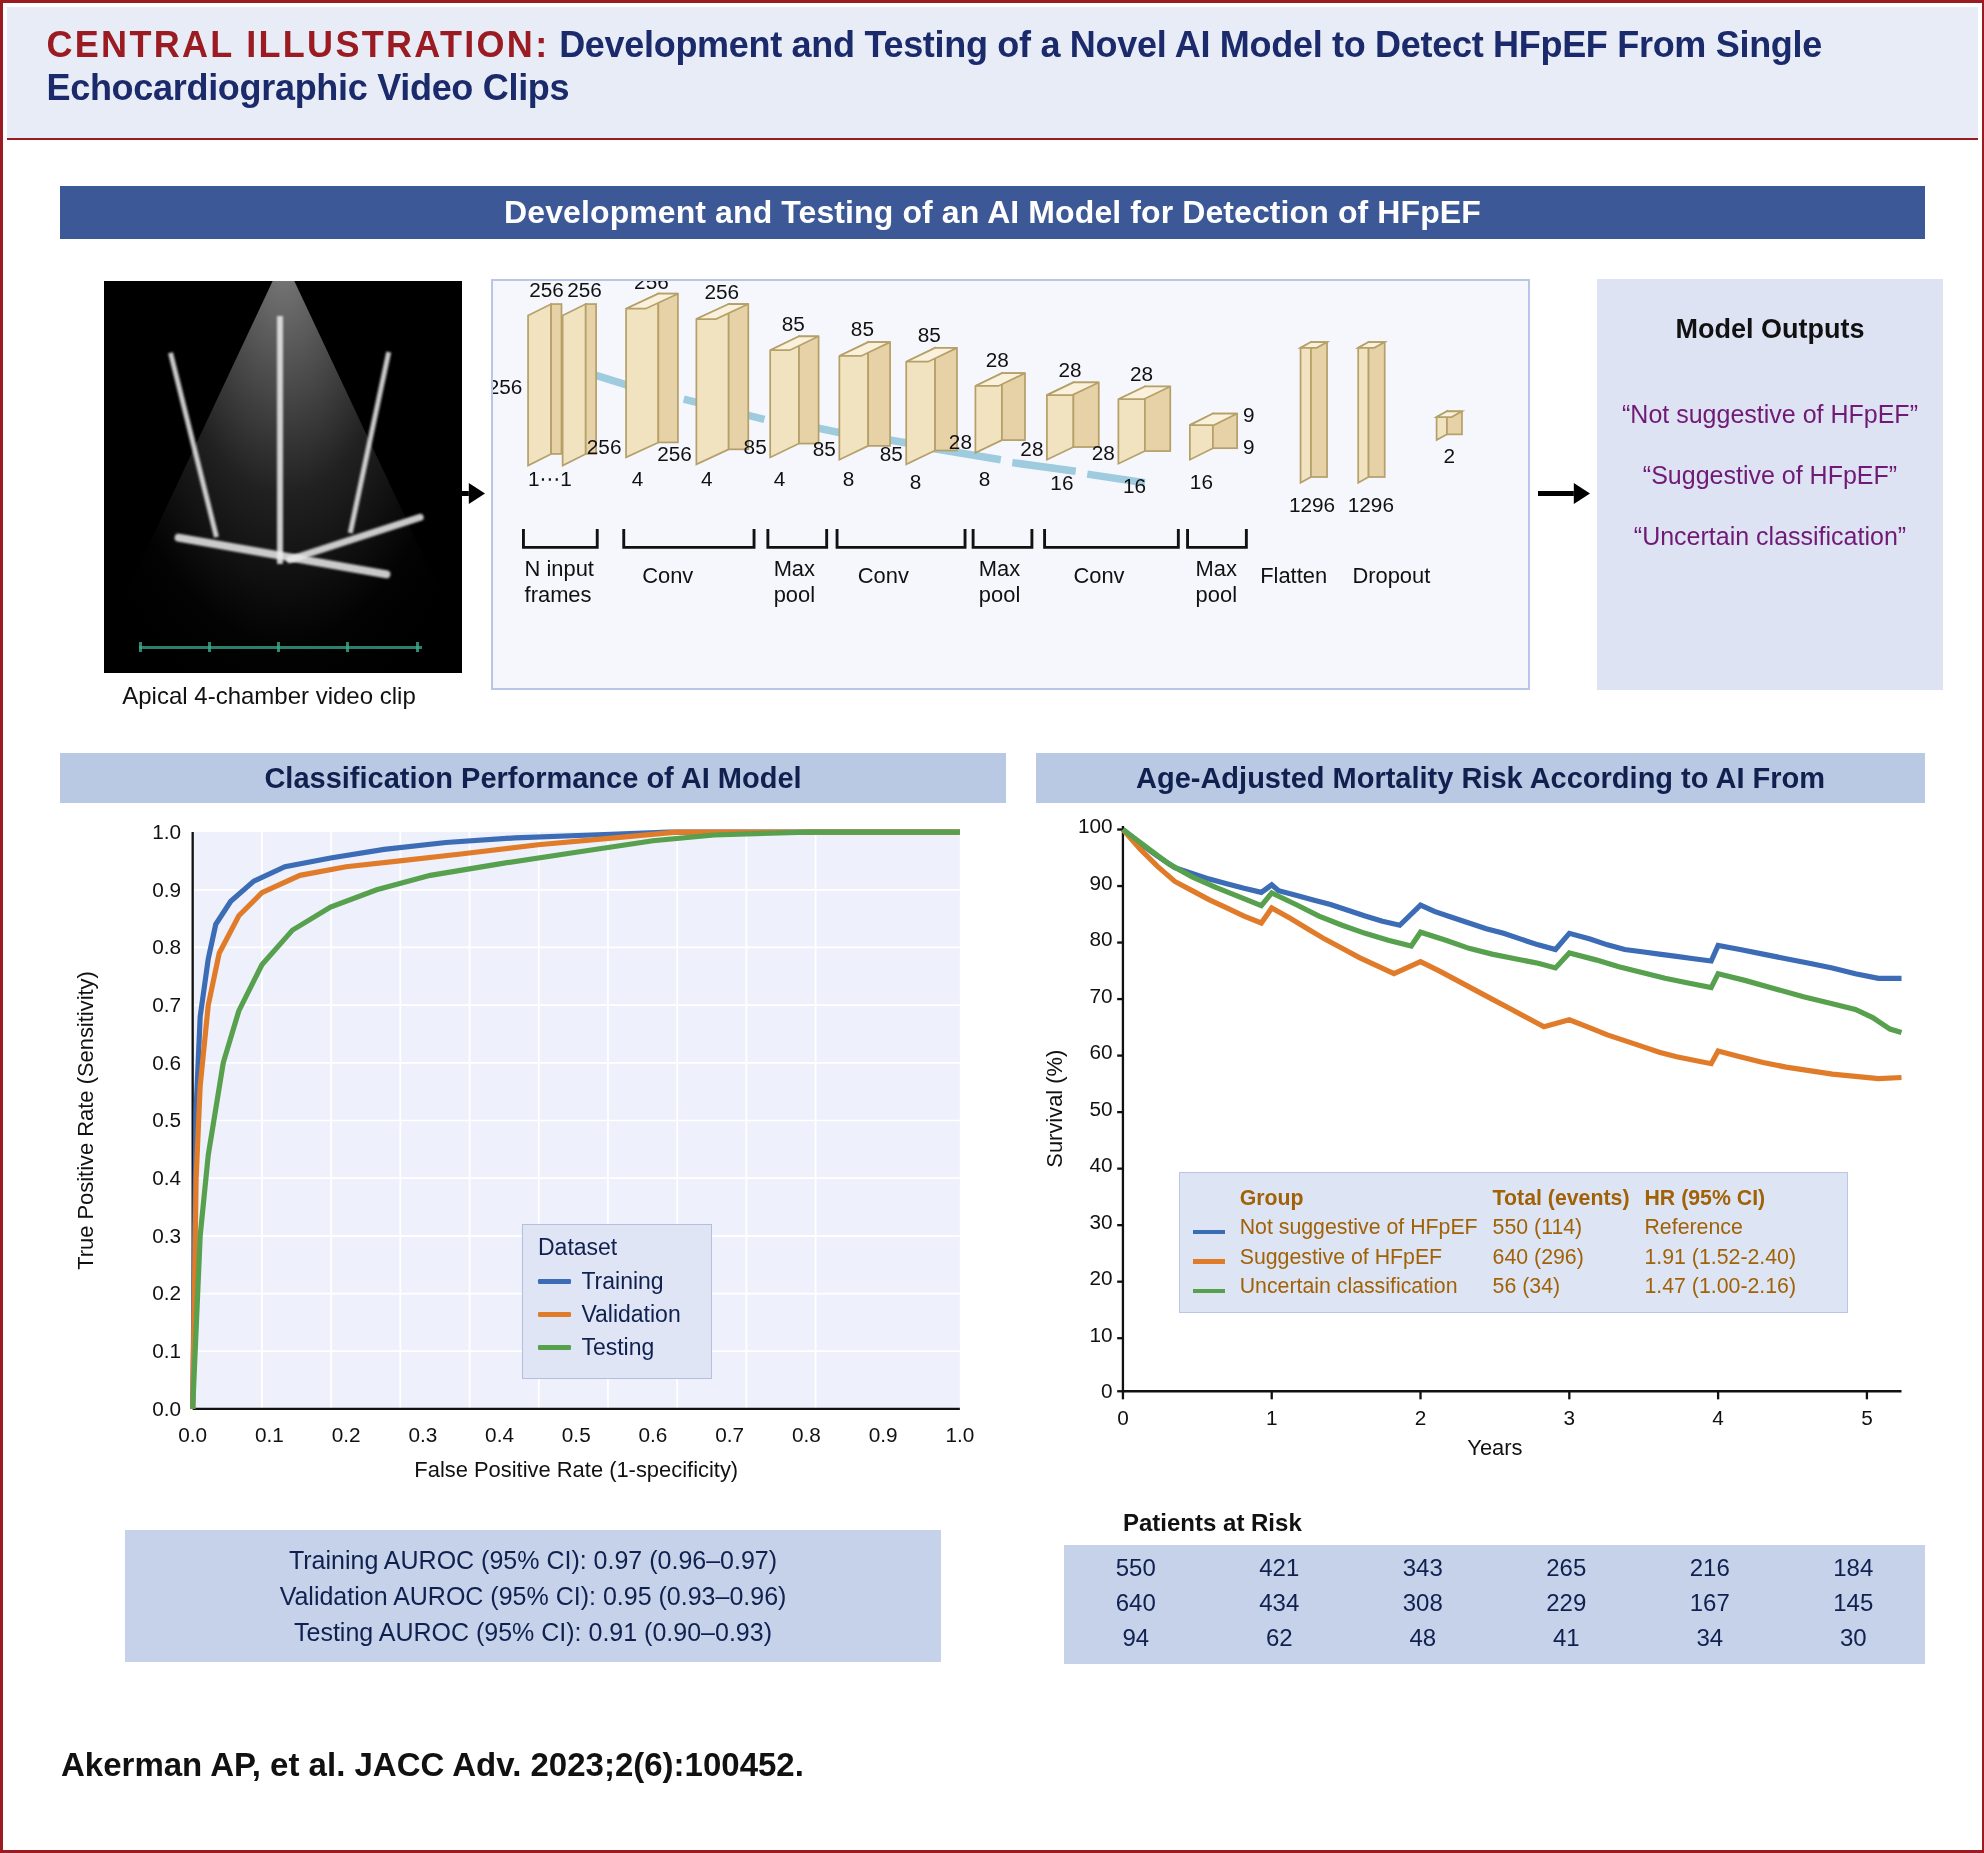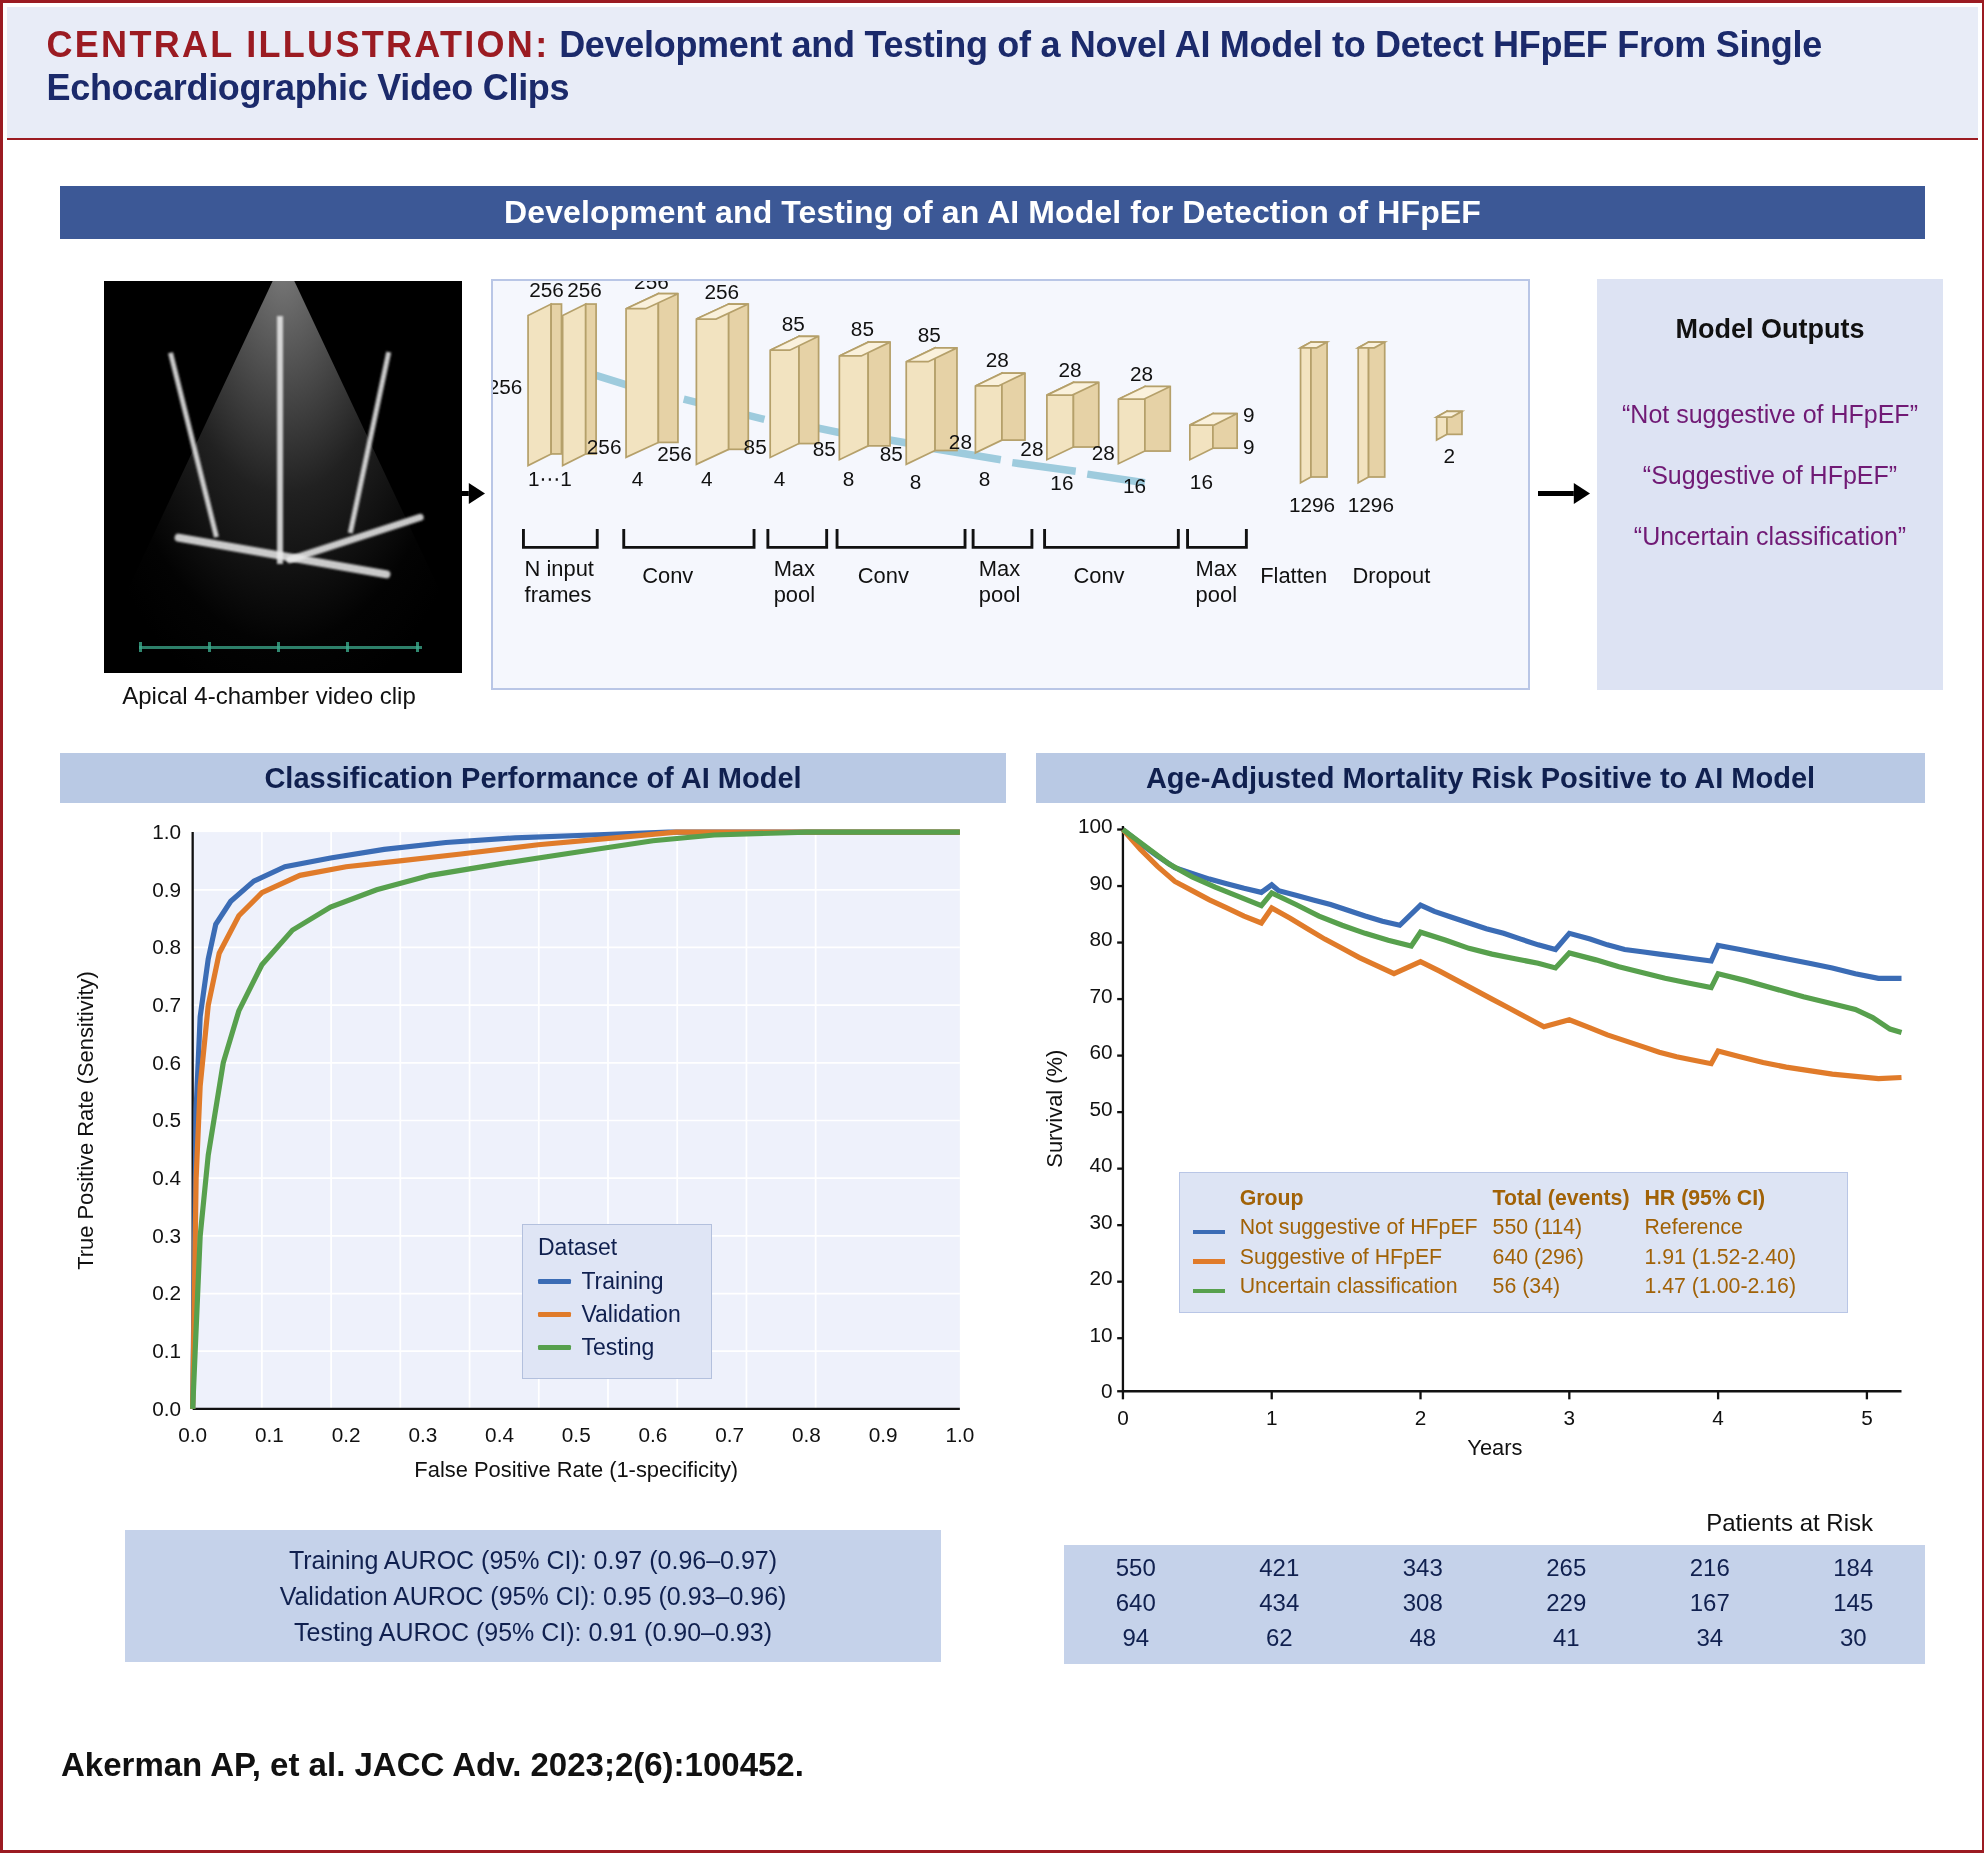--- a/index.html
+++ b/index.html
@@ -109,21 +109,21 @@
   .legend-swatch { width: 33px; height: 4.6px; margin-right: 10.4px; border-radius:1.2px; }
   
   .km-legend {
     position: absolute; background: #dde4f4; border: 1.2px solid #b9c6e6;
     font-size: 21.3px; color: #a16207; padding: 10.4px 12.7px;
   }
   .km-legend table { border-collapse: collapse; }
   .km-legend td { padding: 2.3px 15px 2.3px 0; vertical-align: middle; white-space: nowrap; }
   .km-legend .hdr { font-weight: bold; }
   .km-swatch { width: 32px; height: 4.6px; background:#000; display:inline-block; }
-  .par-title { text-align:right; font-size: 24px; font-weight:normal; color:#111; }
+  .par-title { text-align:left; font-size: 24px; font-weight:bold; color:#111; }
   .par-table {
     position: absolute; background:#c5d2ea;
     font-size: 24px; color:#10204f;
   }
   .par-table table { border-collapse: collapse; width: 100%; }
   .par-table td { padding: 3.5px 0; text-align: center; }
   .par-labels { position:absolute; font-size: 19px; text-align: right; color:#111; line-height:1.15; }
   .citation {
     position: absolute; left: 58px; top: 1743px;
     font-size: 33px; font-weight: bold; color:#111;
@@ -421,21 +421,21 @@
     </div>
 
     <div class="auroc-box">
       <div>Training AUROC (95% CI): 0.97 (0.96–0.97)</div>
       <div>Validation AUROC (95% CI): 0.95 (0.93–0.96)</div>
       <div>Testing AUROC (95% CI): 0.91 (0.90–0.93)</div>
     </div>
   </div>
 
   <div class="panel-right">
-    <div class="sub-band">Age-Adjusted Mortality Risk Positive to AI Model</div>
+    <div class="sub-band">Age-Adjusted Mortality Risk According to AI From</div>
 
     <div class="chart-area" style="height:669px; position:relative;">
       <svg width="889" height="669" viewBox="0 0 1540 1160">
 
         <line x1="150" y1="1020" x2="1500" y2="1020" stroke="#111" stroke-width="4"></line>
         <line x1="150" y1="40" x2="150" y2="1020" stroke="#111" stroke-width="4"></line>
 
         <g class="tick-label" fill="#111" text-anchor="end">
           <text x="132" y="1032">0</text>
           <text x="132" y="934">10</text>

